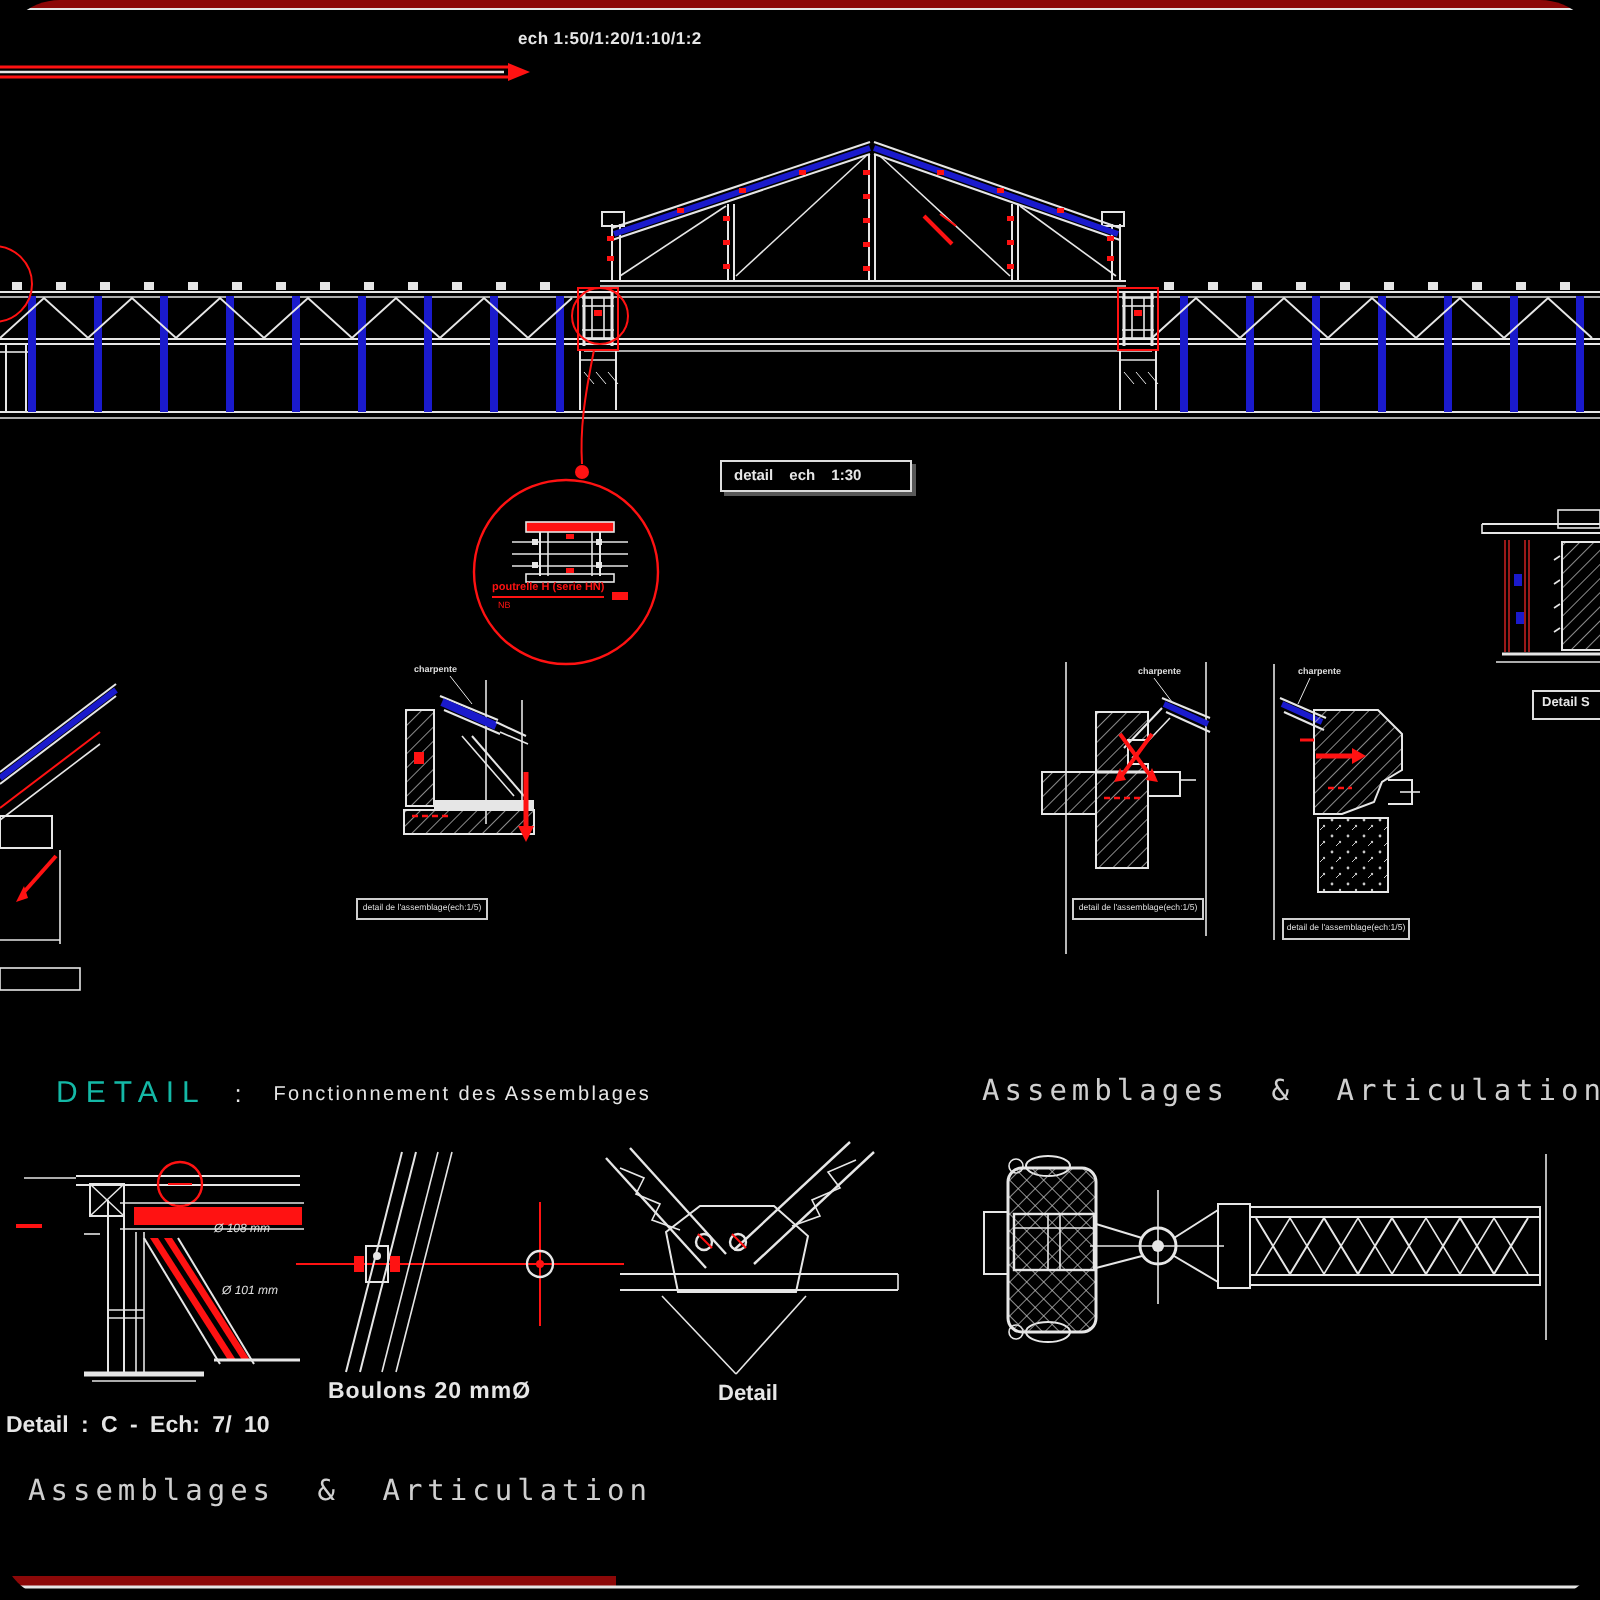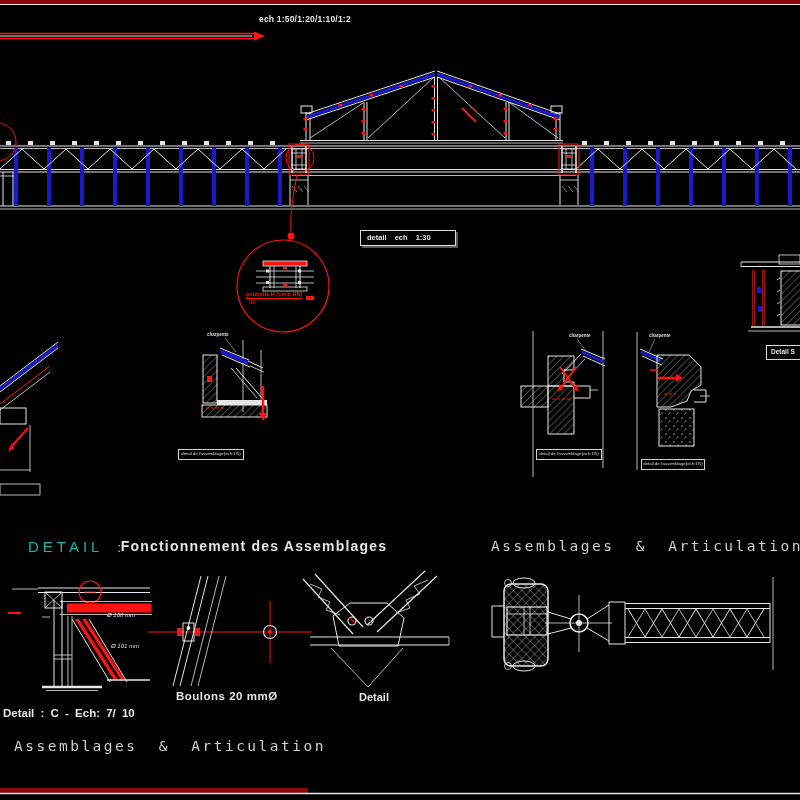--- a/index.html
+++ b/index.html
@@ -1,17 +1,17 @@
 <!DOCTYPE html>
 <html style="--bg: #000000; --line: #e6e6e6; --red: #ff1212; --red2: #c02020; --darkred: #8c0808; --blue: #1a1acc;"><head>
 <meta charset="utf-8">
 <style>
   html,body{margin:0;padding:0;background:#000;}
   #canvas{position:relative;width:800px;height:800px;background:var(--bg,#000);overflow:hidden;
-          font-family:"Liberation Sans",sans-serif;}
+          font-family:"Liberation Sans",sans-serif;border-radius:30px;}
   svg{position:absolute;left:0;top:0;}
   
   .w05{stroke:var(--line);stroke-width:.5;fill:none}
   .w08{stroke:var(--line);stroke-width:.8;fill:none}
   .w1{stroke:var(--line);stroke-width:1;fill:none}
   .w12{stroke:var(--line);stroke-width:1.2;fill:none}
   .w15{stroke:var(--line);stroke-width:1.5;fill:none}
   .w25{stroke:var(--line);stroke-width:2.5;fill:none}
   .r08{stroke:var(--red2);stroke-width:.8;fill:none}
   .r1{stroke:var(--red);stroke-width:1;fill:none}
@@ -43,25 +43,25 @@
   .caption{border:1px solid #cfcfcf;font-size:4.3px;color:#ddd;text-align:center;
       line-height:8px;height:9px;overflow:hidden}
   .cap-a{left:178px;top:449px;width:64px}
   .cap-b{left:536px;top:449px;width:64px}
   .cap-c{left:641px;top:459px;width:62px}
   .edge-cap{left:766px;top:345px;width:34px;height:13px;border:1px solid #ddd;font-size:6.5px;
       font-weight:bold;line-height:12px;padding-left:4px;overflow:hidden}
   .heading{left:28px;top:538px;}
   .h-word{font-size:15px;letter-spacing:4px;color:#14b8a6}
   .h-sep{font-size:12px;margin-left:14px;color:#e8e8e8}
-  .h-text{font-size:14px;font-weight:bold;letter-spacing:1.2px;vertical-align:1px}
+  .h-text{font-size:10px;font-weight:normal;letter-spacing:1.2px;margin-left:16px;vertical-align:1px}
   .dim{font-size:6px;font-style:italic;color:#e0e0e0}
   .dim1{left:107px;top:612px}
   .dim2{left:111px;top:643px}
-  .bolts{left:176px;top:690px;font-size:11.5px;font-weight:bold;letter-spacing:.5px}
+  .bolts{left:164px;top:690px;font-size:11.5px;font-weight:bold;letter-spacing:.5px}
   .gousset{left:359px;top:691px;font-size:11px;font-weight:bold}
   .detail-ref{left:3px;top:707px;font-size:11.5px;font-weight:bold;word-spacing:3px}
   .cad-title{font-family:"DejaVu Sans Mono",monospace;font-size:14.5px;color:#cfcfcf;
       letter-spacing:2.5px;word-spacing:10px}
   .title-left{left:14px;top:739px}
   .title-right{left:491px;top:539px}
 </style>
 </head>
 <body>
 

